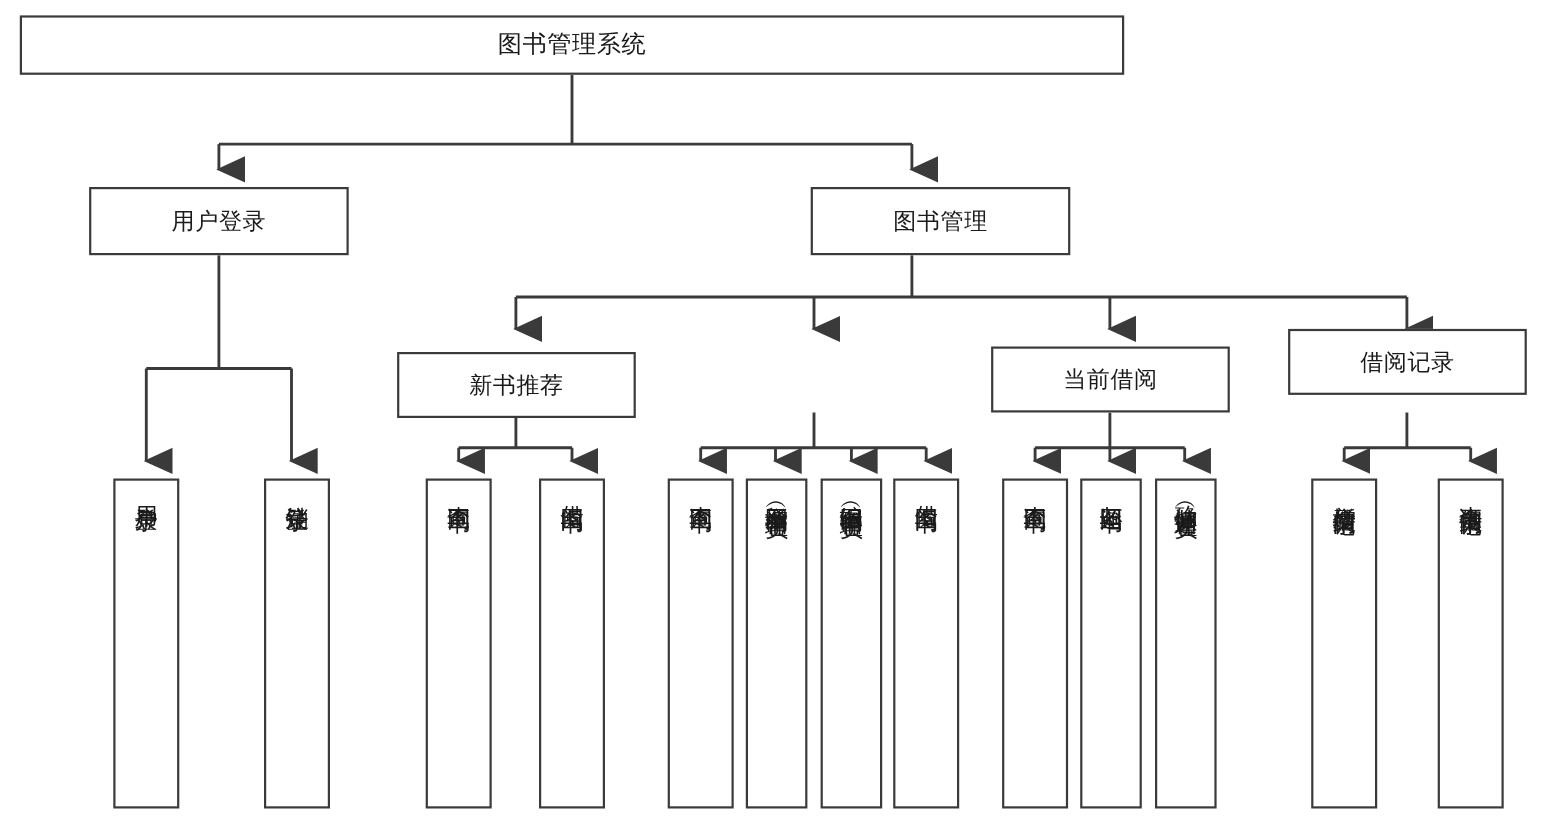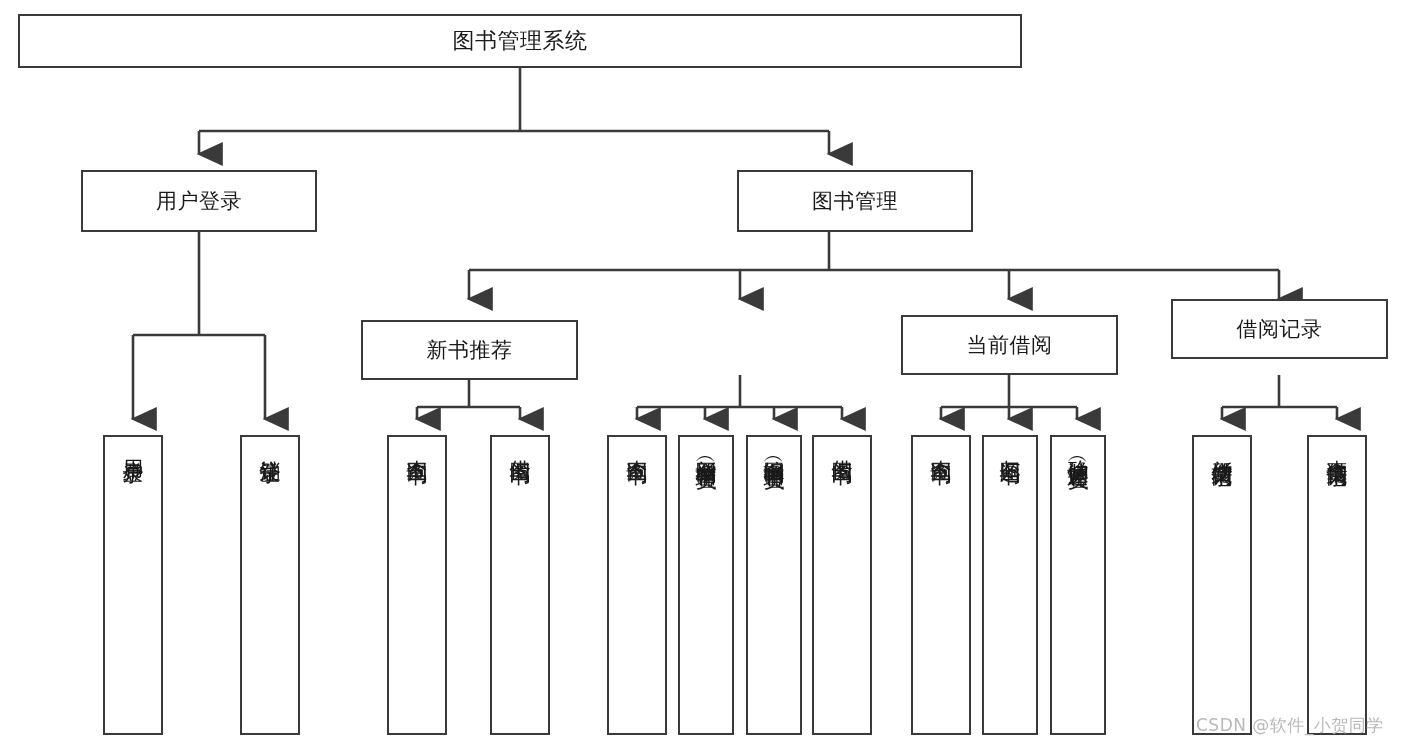--- a/index.html
+++ b/index.html
@@ -185,15 +185,14 @@
     <span class="label">确认归还（管理员）</span>
   </div>
 
   <div class="node vert" style="left:1192px; top:435px; width:60px; height:300px;">
     <span class="label">新增借阅记录</span>
   </div>
   <div class="node vert" style="left:1307px; top:435px; width:60px; height:300px;">
     <span class="label">查询借阅记录</span>
   </div>
 
-  <div class="watermark" style="left:1196px; top:714px;">CSDN @软件_小贺同学</div>
 
 </div>
 
 </body></html>

